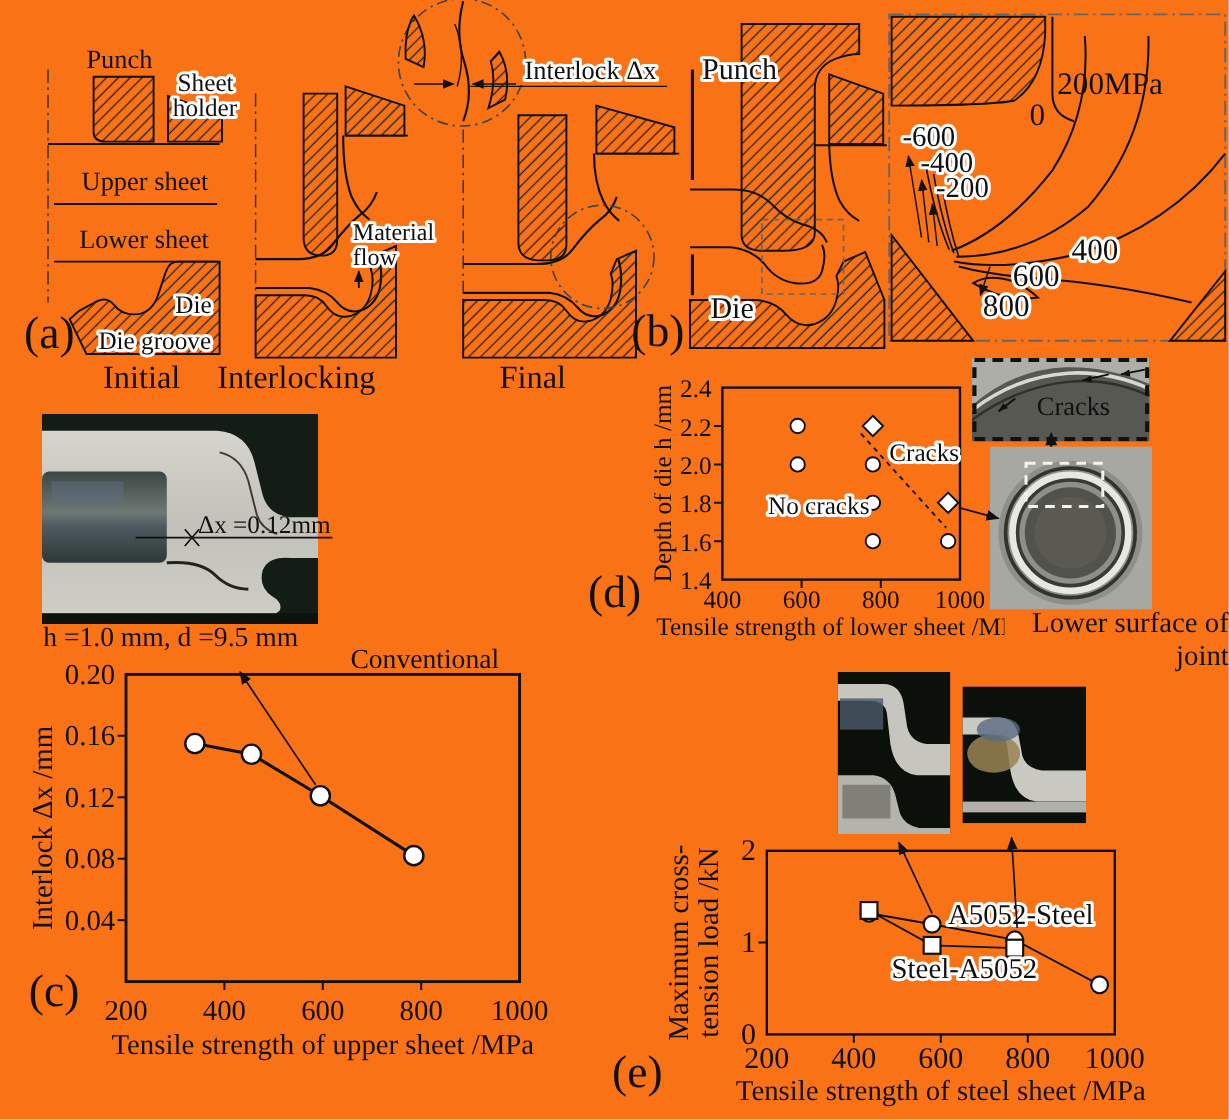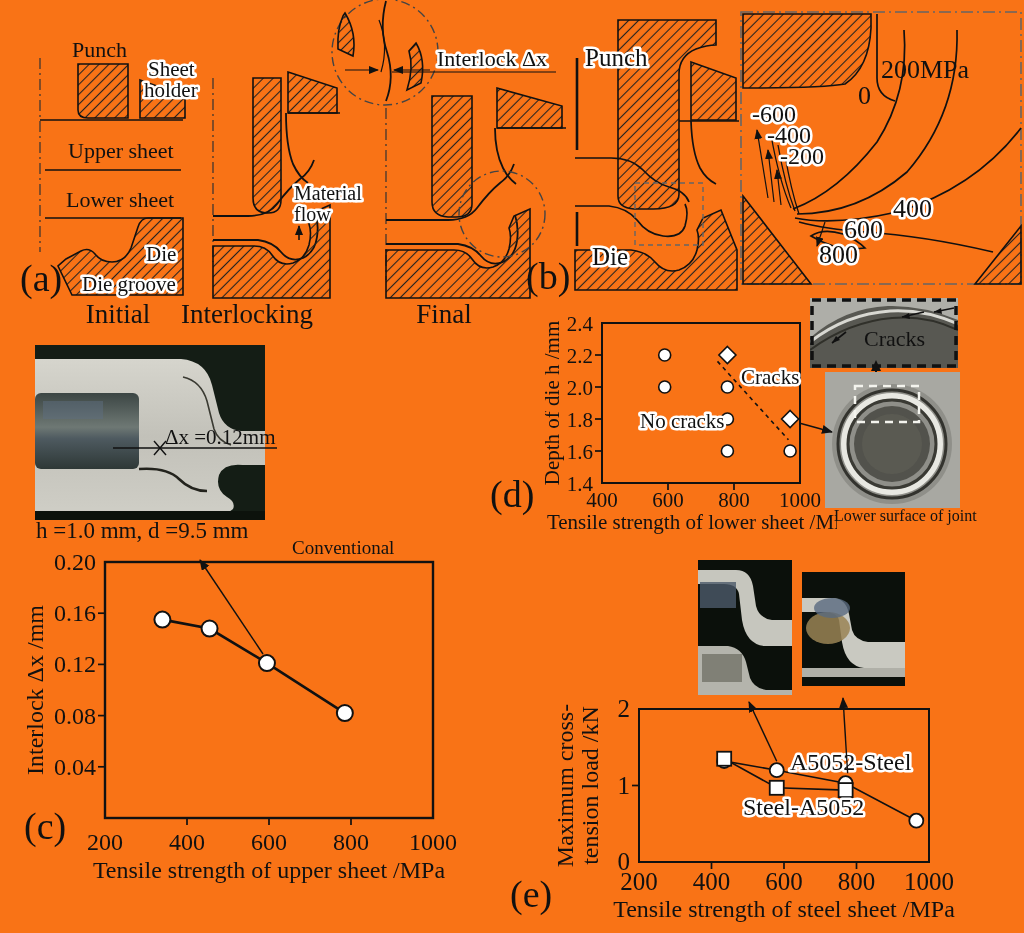--- a/index.html
+++ b/index.html
@@ -180,21 +180,21 @@
 
 
   <svg class="abs" style="left:105px;top:420px" width="195" height="36" viewBox="0 0 195 36">
     <line x1="8" y1="28" x2="172" y2="28" stroke="#111" stroke-width="1.6"></line>
     <line x1="49" y1="21" x2="61" y2="35" stroke="#111" stroke-width="1.4"></line>
     <line x1="49" y1="35" x2="61" y2="21" stroke="#111" stroke-width="1.4"></line>
     <text x="60" y="24" font-size="21">Δx =0.12mm</text>
   </svg>
 
   <div class="cap" style="left:36px;top:518px;width:232px;font-size:23px">h =1.0 mm, d =9.5 mm</div>
-  <div class="cap" style="left:292px;top:537px;width:186px;font-size:19px">Conventional</div>
+  <div class="cap" style="left:292px;top:537px;width:186px;font-size:23px">Conventional</div>
 
   <div class="abs" style="left:810px;top:298px;width:148px;height:70px">
     <svg width="148" height="70" viewBox="0 0 148 70">
       <rect width="148" height="70" fill="#585852"></rect>
       <path d="M0,40 Q34,10 78,8 Q112,7 148,22 V0 H0 Z" fill="#aeaea8"></path>
       <path d="M0,44 Q36,16 80,13 Q114,11 148,26" fill="none" stroke="#d8d8d2" stroke-width="3"></path>
       <path d="M0,52 Q38,24 82,20 Q116,17 148,32" fill="none" stroke="#30302a" stroke-width="2"></path>
       <line x1="36" y1="34" x2="22" y2="45" stroke="#111" stroke-width="1.6"></line>
       <path d="M22,45 L30,42 L26,38 Z" fill="#111"></path>
       <line x1="114" y1="14" x2="92" y2="19" stroke="#111" stroke-width="1.6"></line>
@@ -216,21 +216,21 @@
       <rect width="135" height="136" fill="#a8a8a2"></rect>
       <circle cx="67" cy="72" r="60" fill="#8f8f89"></circle>
       <circle cx="67" cy="72" r="54" fill="none" stroke="#33332e" stroke-width="3"></circle>
       <circle cx="67" cy="72" r="48" fill="none" stroke="#e8e8e2" stroke-width="6"></circle>
       <circle cx="67" cy="72" r="44" fill="none" stroke="#3a3a34" stroke-width="3"></circle>
       <circle cx="67" cy="72" r="38" fill="#52524c"></circle>
       <circle cx="67" cy="72" r="30" fill="#5c5c54" opacity="0.85"></circle>
       <rect x="30" y="14" width="64" height="36" fill="none" stroke="#f4f4ee" stroke-width="2.5" stroke-dasharray="8 6"></rect>
     </svg>
   </div>
-  <div class="cap" style="left:834px;top:507px;width:190px;font-size:16px;text-align:left">Lower surface of joint</div>
+  <div class="cap" style="left:834px;top:507px;width:190px;font-size:24px;text-align:right">Lower surface of joint</div>
 
   <div class="abs" style="left:698px;top:560px;width:94px;height:135px">
     <svg width="94" height="135" viewBox="0 0 94 135">
       <rect width="94" height="135" fill="#0b100b"></rect>
       <path d="M0,10 H38 Q52,10 55,26 L58,46 Q61,58 74,60 H94 V86 H66 Q48,84 44,60 L41,34 Q39,24 26,24 H0 Z" fill="#c6c6be"></path>
       <rect x="2" y="22" width="36" height="26" fill="#4c5a6a" opacity="0.8"></rect>
       <path d="M0,86 H30 Q44,88 48,102 L52,118 Q56,128 68,130 H94 V135 H0 Z" fill="#b4b4ac"></path>
       <rect x="4" y="94" width="40" height="28" fill="#6a6a60" opacity="0.7"></rect>
     </svg>
   </div>

